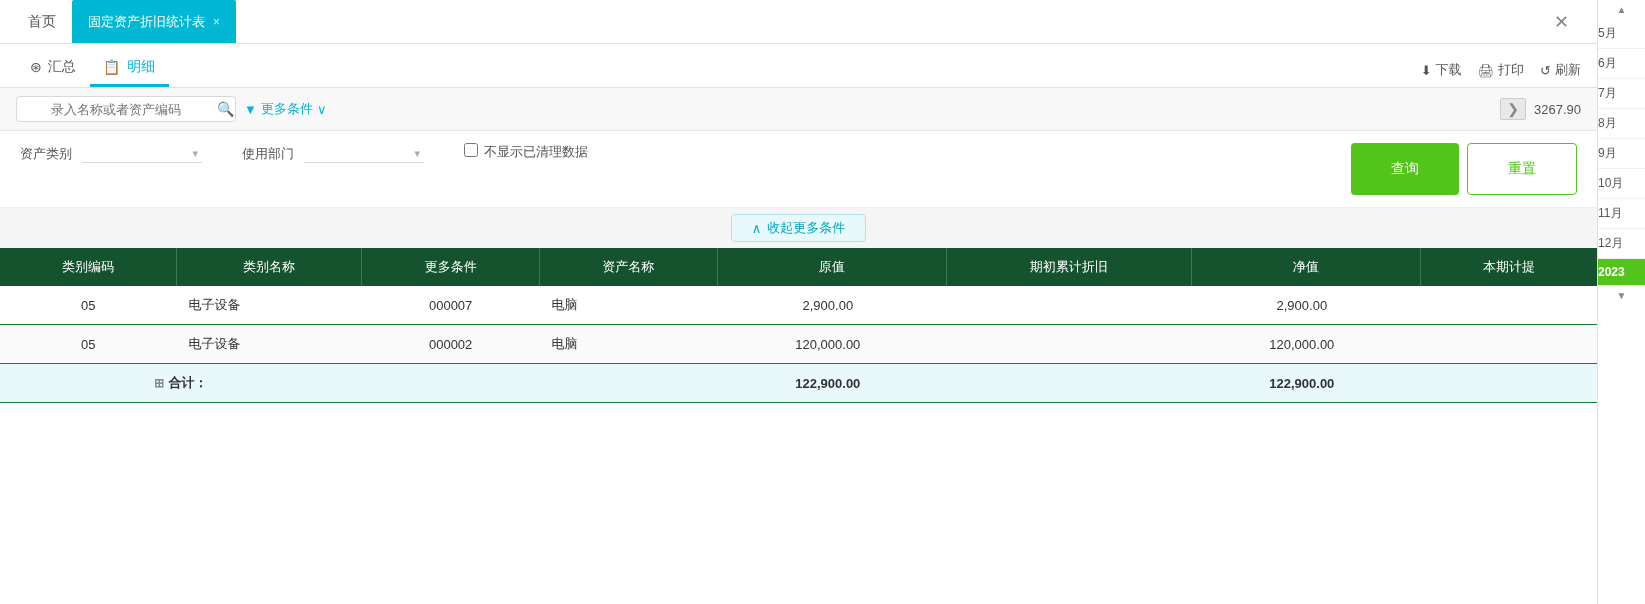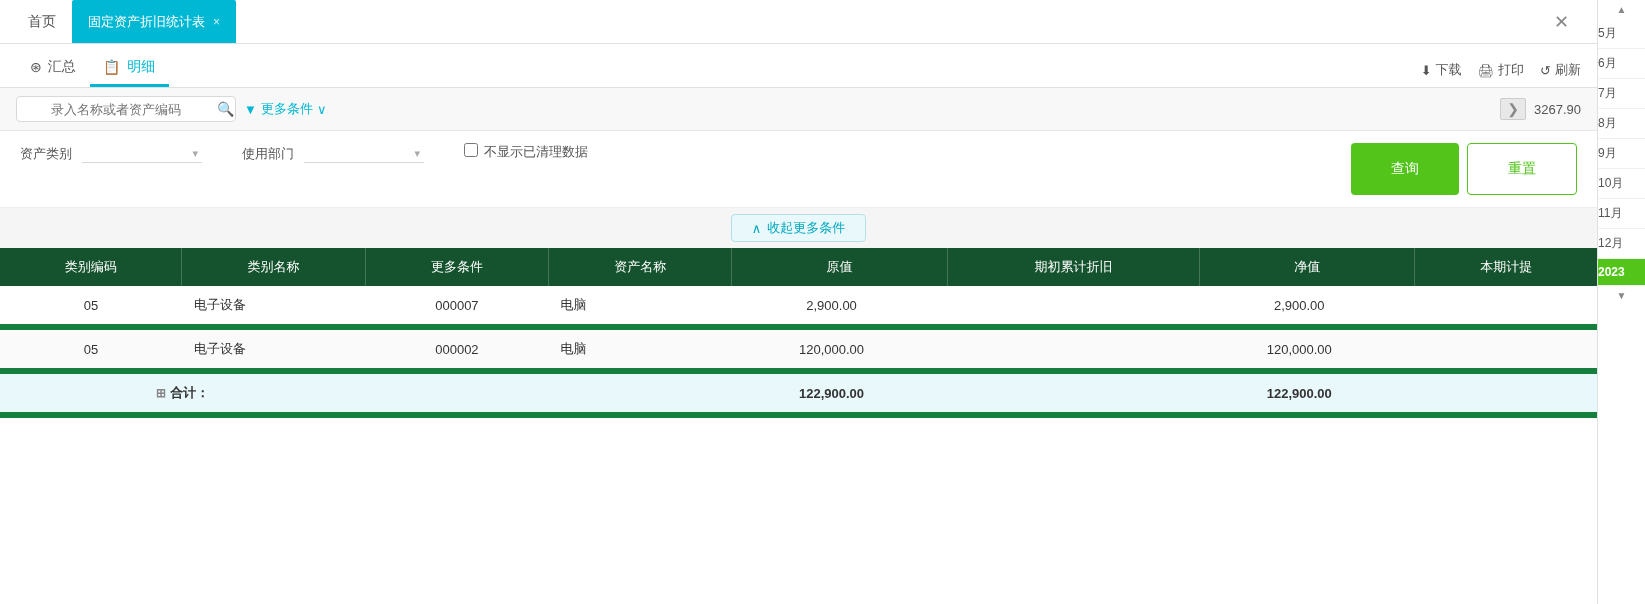--- a/index.html
+++ b/index.html
@@ -288,22 +288,22 @@
       background: #14532d;
       color: #fff;
       text-align: center;
       padding: 10px 8px;
       border-right: 1px solid rgba(255,255,255,0.2);
       white-space: nowrap;
       font-weight: normal;
     }
     thead tr th:last-child { border-right: none; margin-top: 48px; }
     tbody tr td {
-      padding: 10px 0;
-      border-bottom: 6px solid #15803d;
+      padding: 10px 8px;
+      border-bottom: 1px solid #15803d;
       text-align: center;
       color: #333;
       white-space: nowrap;
     }
     tbody tr:nth-child(even) { background: #fafafa; }
     td.num { text-align: center; padding-right: 16px; }
     td.left { text-align: left; padding-left: 12px; }
     .total-row td {
       background: #e8f8fb;
       font-weight: bold;

